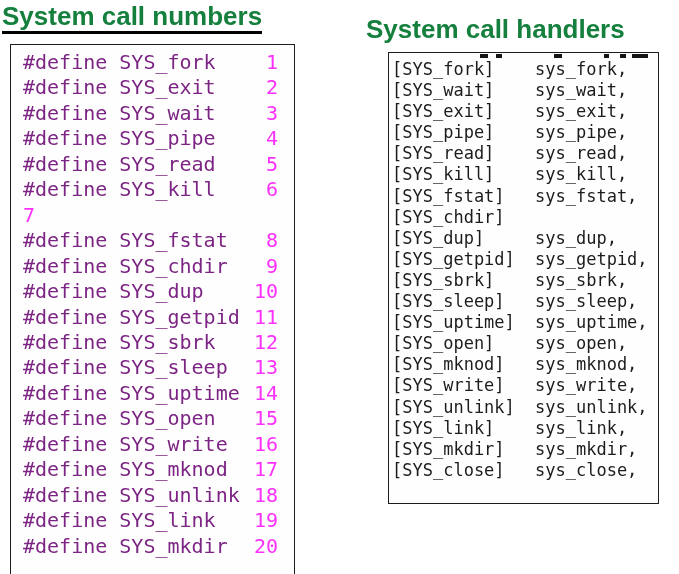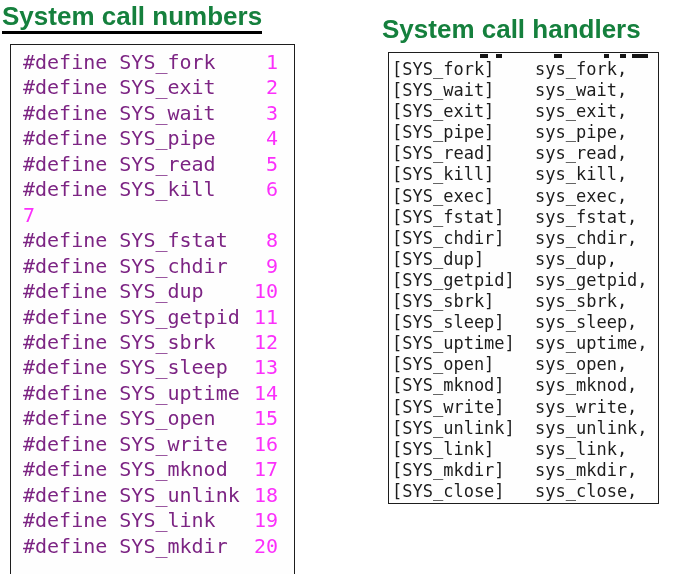--- a/index.html
+++ b/index.html
@@ -19,21 +19,21 @@
     line-height: 28px;
     color: #15803d;
     white-space: nowrap;
   }
   #left-title {
     left: 2px; top: 2px;
     display: inline-block;
     border-bottom: 3px solid #000000;
     padding-bottom: 1px;
   }
-  #right-title { left: 382px; top: 15px; }
+  #right-title { left: 366px; top: 15px; }
 
   .codebox {
     position: absolute;
     box-sizing: border-box;
     border: 1px solid #1d1d1d;
     background: #fefefe;
     overflow: hidden;
   }
   #left-box {
     left: 10px; top: 44px;
@@ -189,30 +189,25 @@
   </div>
     <div class="rrow">
     <span class="rkey">[SYS_read]</span>
     <span class="rval">sys_read,</span>
   </div>
     <div class="rrow">
     <span class="rkey">[SYS_kill]</span>
     <span class="rval">sys_kill,</span>
   </div>
     <div class="rrow">
-    <span class="rkey">[SYS_exec]</span>
-    <span class="rval">sys_exec,</span>
-  </div>
-    <div class="rrow">
     <span class="rkey">[SYS_fstat]</span>
     <span class="rval">sys_fstat,</span>
   </div>
     <div class="rrow">
     <span class="rkey">[SYS_chdir]</span>
-    <span class="rval">sys_chdir,</span>
   </div>
     <div class="rrow">
     <span class="rkey">[SYS_dup]</span>
     <span class="rval">sys_dup,</span>
   </div>
     <div class="rrow">
     <span class="rkey">[SYS_getpid]</span>
     <span class="rval">sys_getpid,</span>
   </div>
     <div class="rrow">

